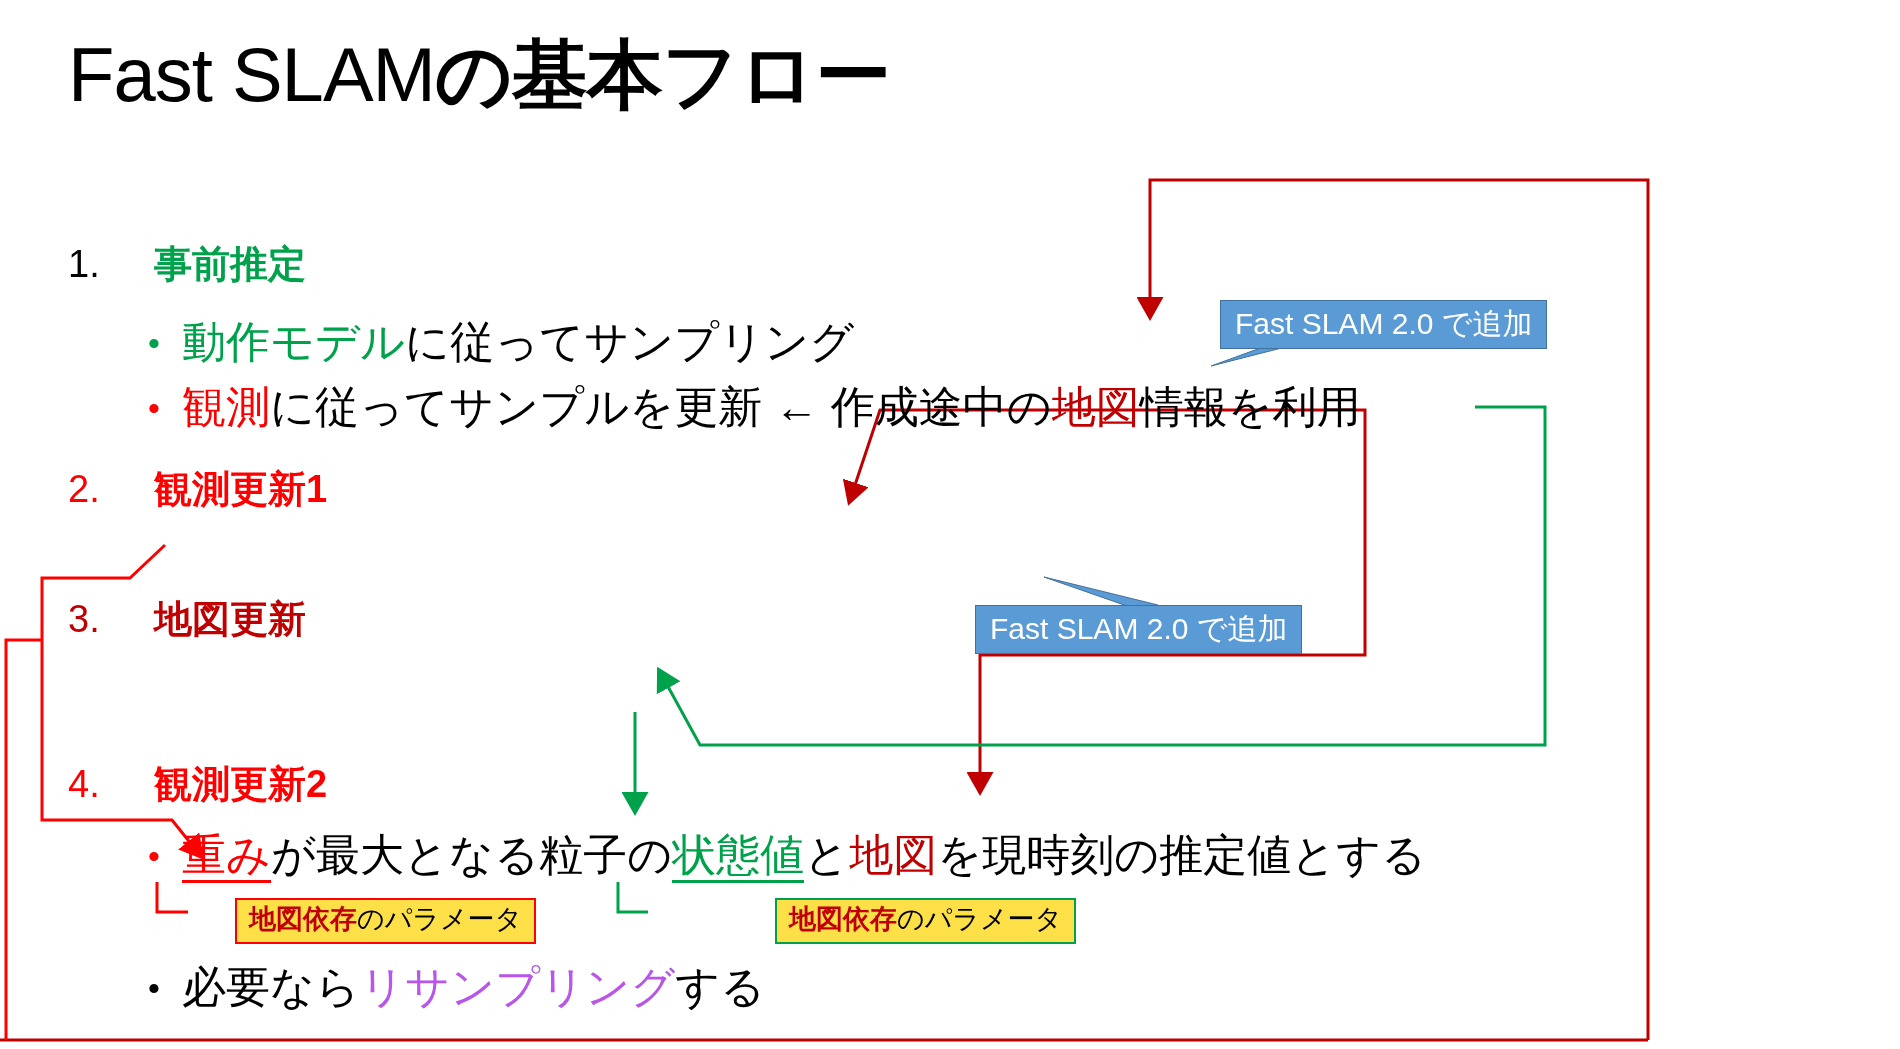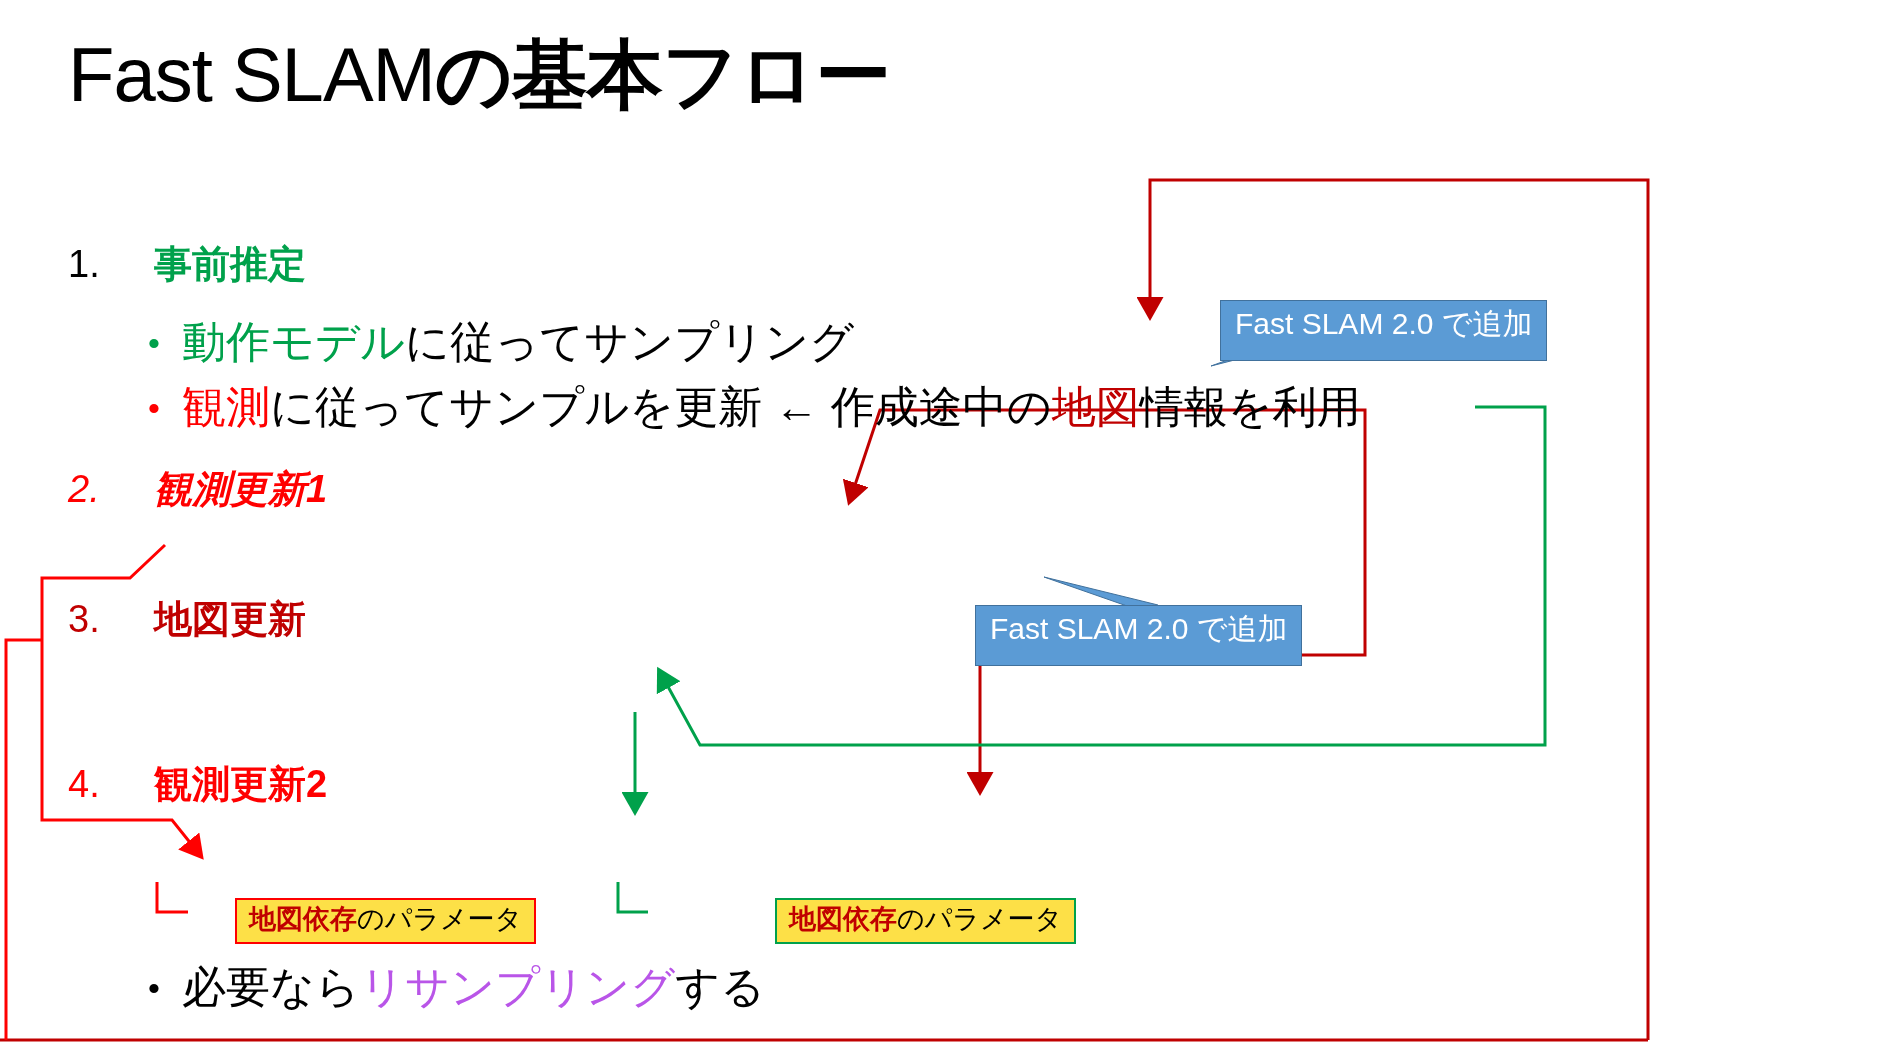--- a/index.html
+++ b/index.html
@@ -39,21 +39,21 @@
   .k{color:#000000;}
 
   .ul-r{border-bottom:3px solid #FF0000;padding-bottom:1px;}
   .ul-g{border-bottom:3px solid #00A14B;padding-bottom:1px;}
 
   
   .callout{
     position:absolute;
     background:#5B9BD5;border:1px solid #41719C;
     color:#ffffff;font-size:30px;
-    padding:6px 14px 20px 14px;white-space:nowrap;
+    padding:6px 14px 8px 14px;white-space:nowrap;
     line-height:1.1;
   }
 
   
   .tagbox{
     position:absolute;background:#fde047;
     font-size:27px;white-space:nowrap;
     padding:5px 12px 7px 12px;line-height:1.1;
   }
   .tagbox.red{border:2px solid #FF0000;}
@@ -107,34 +107,37 @@
   </div>
 
   <div class="bullet" style="left:148px;top:320px;">
     <span class="dot g">•</span><span class="g">動作モデル</span><span class="k">に従ってサンプリング</span>
   </div>
 
   <div class="bullet" style="left:148px;top:385px;">
     <span class="dot r">•</span><span class="r">観測</span><span class="k">に従ってサンプルを更新 ← 作成途中の</span><span class="dr">地図</span><span class="k">情報を利用</span>
   </div>
 
-  <div class="step r" style="left:68px;top:470px;font-style:italic;">
+  <div class="step r" style="left:68px;top:470px;">
     <span class="num r">2.</span><span class="head">観測更新1</span>
   </div>
 
 
   <div class="step dr" style="left:68px;top:600px;">
     <span class="num dr">3.</span><span class="head">地図更新</span>
   </div>
 
 
   <div class="step r" style="left:68px;top:765px;">
     <span class="num r">4.</span><span class="head">観測更新2</span>
   </div>
 
+  <div class="bullet" style="left:148px;top:833px;">
+    <span class="dot r">•</span><span class="r ul-r">重み</span><span class="k">が最大となる粒子の</span><span class="g ul-g">状態値</span><span class="k">と</span><span class="dr">地図</span><span class="k">を現時刻の推定値とする</span>
+  </div>
 
   <div class="bullet" style="left:148px;top:965px;">
     <span class="dot k">•</span><span class="k">必要なら</span><span class="p">リサンプリング</span><span class="k">する</span>
   </div>
 
   <svg style="position:absolute;left:1203px;top:318px;" width="160" height="52" viewBox="0 0 160 52">
     <path d="M140,0 L8,48 L118,20 z" fill="#5B9BD5" stroke="#41719C" stroke-width="1"></path>
   </svg>
   <div class="callout" style="left:1220px;top:300px;">
     <span>Fast SLAM 2.0 で追加</span>

